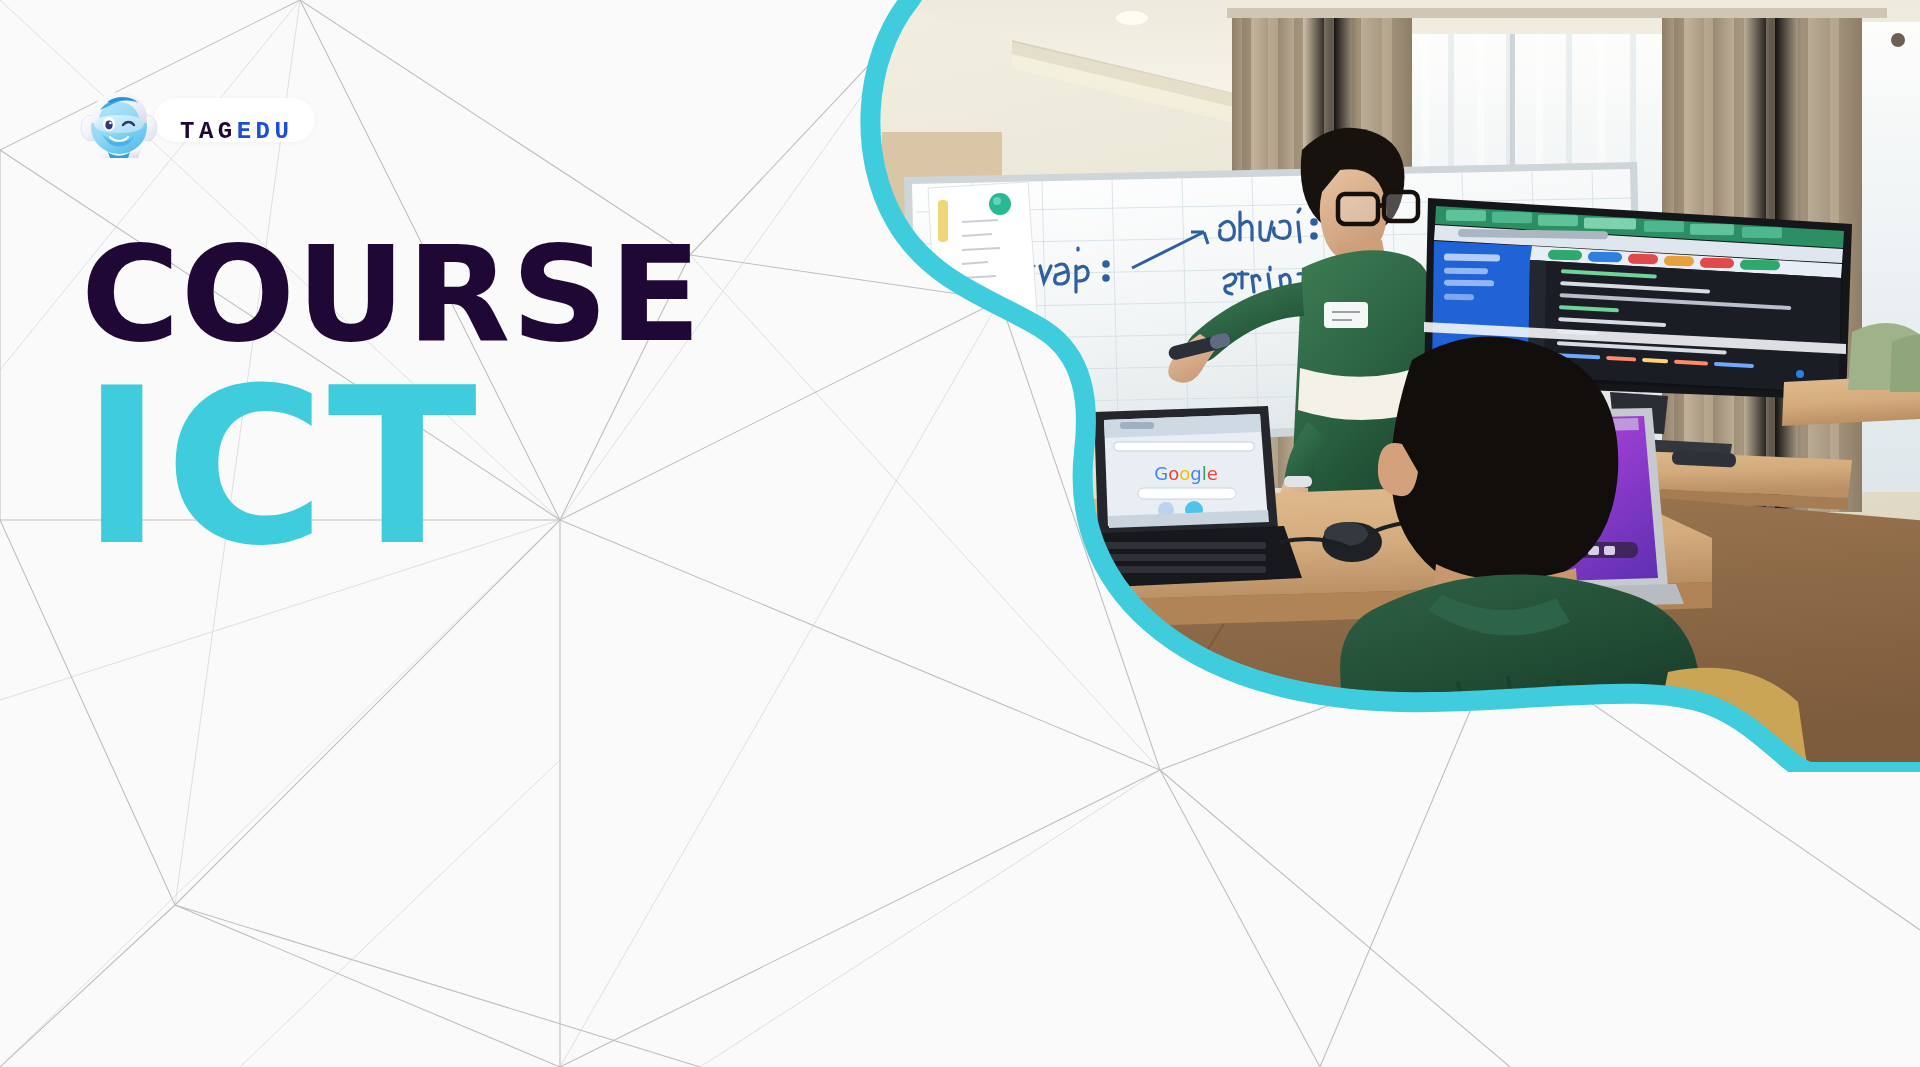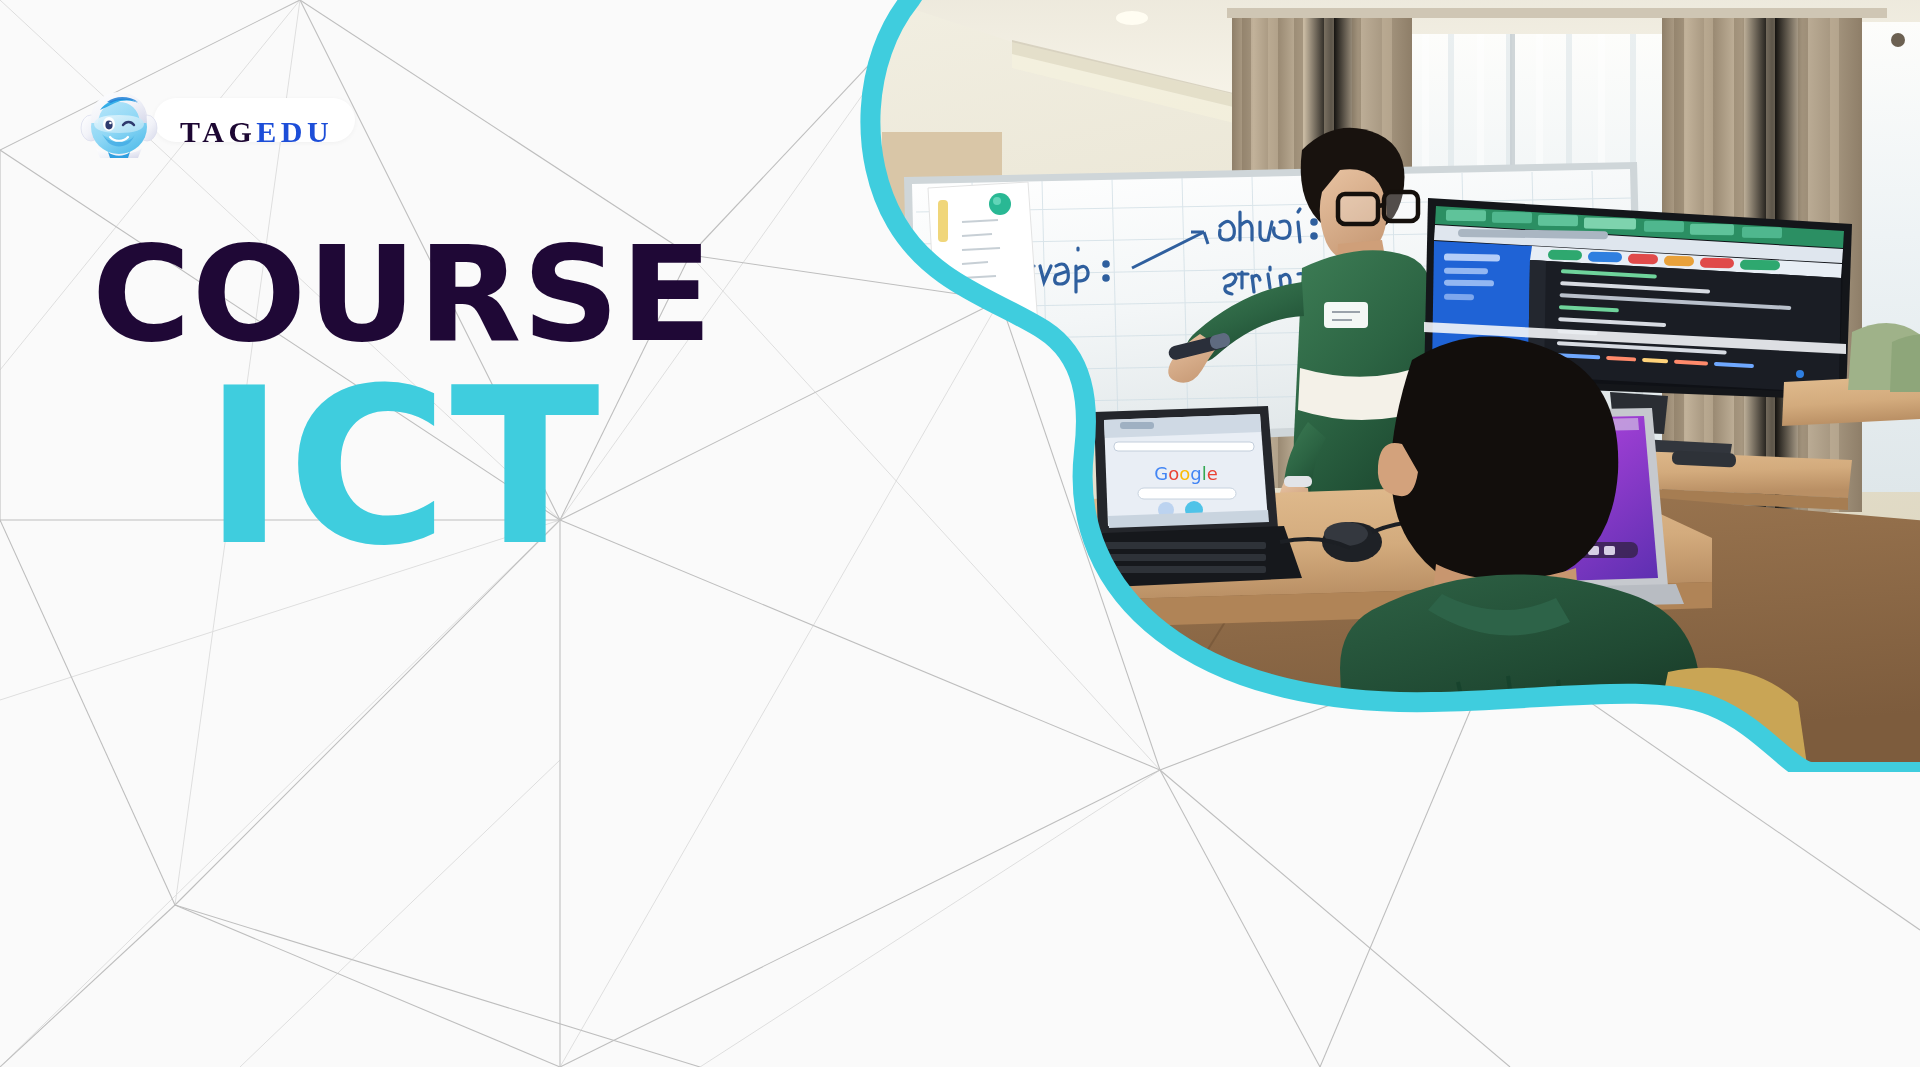--- a/index.html
+++ b/index.html
@@ -49,37 +49,36 @@
     margin-left: -6px;
     height: 44px;
     padding: 0 22px 0 26px;
     background: #ffffff;
     border-radius: 26px;
     display: flex;
     align-items: center;
     box-shadow: 0 1px 5px rgba(0,0,0,0.045);
   }
   .wm-text {
-    font-family: Liberation Serif, serif;
-    font-size: 30px;
+    font-family: Liberation Mono, monospace;
+    font-size: 24px;
     font-weight: 700;
     letter-spacing: 4.5px;
     line-height: 1;
     margin-top: 24px;
   }
   #wm-tag { color: #1d0733; }
   #wm-edu { color: #1d4ed8; }
 
   
   #headline-block {
     position: absolute;
-    left: 92px;
+    left: 81px;
     top: 238px;
     z-index: 10;
-    text-align: center;
   }
   #title-course {
     font-family: "DejaVu Sans", sans-serif;
     font-size: 132px;
     font-weight: 900;
     letter-spacing: 1px;
     color: #1f0836;
     line-height: 0.86;
     margin: 0;
     transform: scaleX(1.02);

